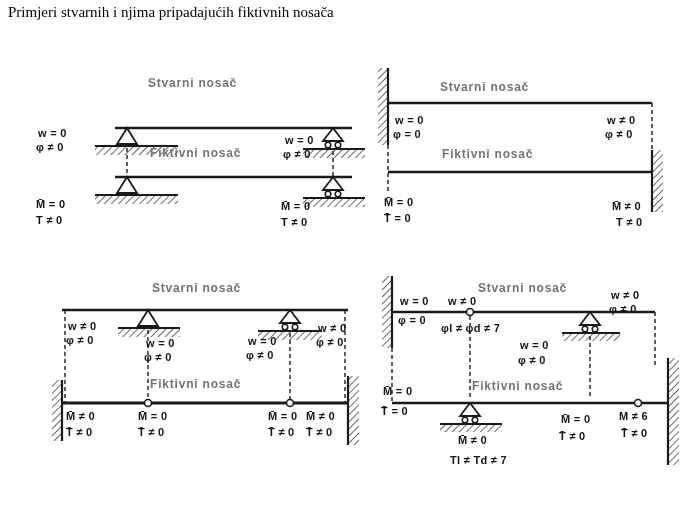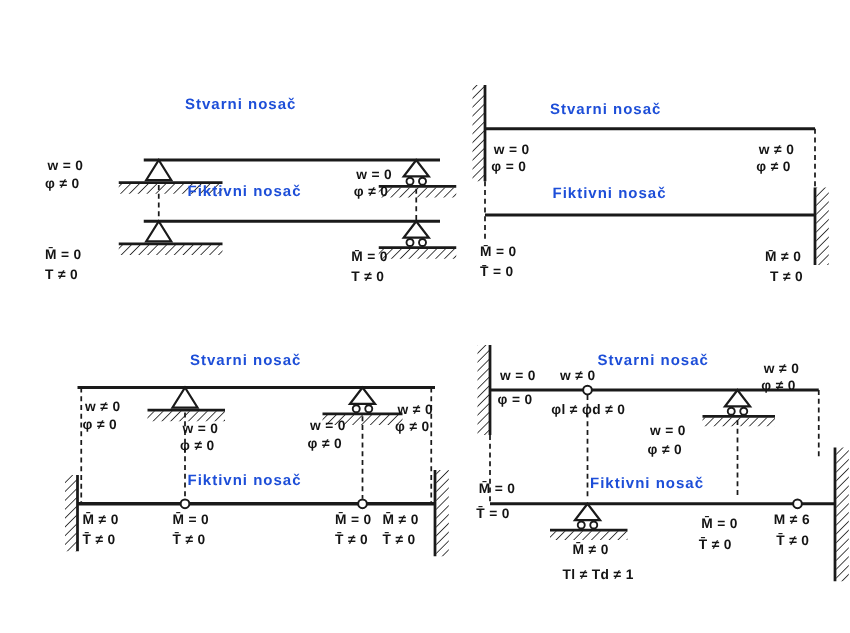--- a/index.html
+++ b/index.html
@@ -1,30 +1,31 @@
 <!DOCTYPE html>
 <html><head>
 <meta charset="utf-8">
 <style>
   html,body { margin:0; padding:0; background:#ffffff; }
   #canvas { position:relative; width:680px; height:506px; background:#ffffff; overflow:hidden; }
   .title { position:absolute; left:8px; top:4px; font:15px "Liberation Serif", serif; color:#000; white-space:nowrap; }
-  .hdr { position:absolute; font:bold 12px "Liberation Sans", sans-serif; color:#1d4ed8; letter-spacing:0.8px; white-space:nowrap; }
+  .hdr { position:absolute; font:bold 12px "Liberation Sans", sans-serif; color:#737373; letter-spacing:0.8px; white-space:nowrap; }
   .lbl { position:absolute; font:bold 11px "Liberation Sans", sans-serif; color:#141414; letter-spacing:0.3px; white-space:nowrap; }
   .panel-svg { position:absolute; }
   .st   { stroke:#1a1a1a; fill:none; }
   .dash { stroke:#1a1a1a; fill:none; stroke-dasharray:4 3; stroke-width:1.4; }
   .hinge{ stroke:#1a1a1a; fill:#ffffff; stroke-width:1.6; }
   .hatch{ stroke:none; }
 </style>
 </head>
 <body>
 
 <div id="canvas">
 
+  <div class="title">Primjeri stvarnih i njima pripadajućih fiktivnih nosača</div>
 
   <svg class="panel-svg" style="left:0;top:60px" width="370" height="185" viewBox="0 0 370 185">
     <defs>
       <pattern id="h1" patternUnits="userSpaceOnUse" width="5" height="5" patternTransform="rotate(45)">
         <line x1="0" y1="0" x2="0" y2="5" stroke="#1a1a1a" stroke-width="1.3"></line>
       </pattern>
     </defs>
     <g>
       <line class="st" x1="115" y1="68" x2="352" y2="68" stroke-width="2.5"></line>
     </g>
@@ -214,27 +215,27 @@
     <g>
       <line class="st" x1="293" y1="90" x2="293" y2="197" stroke-width="2.2"></line>
       <rect class="hatch" x="294" y="90" width="10" height="107" fill="url(#h4)"></rect>
     </g>
   </svg>
   <div class="hdr" style="left:478px;top:281px">Stvarni nosač</div>
   <div class="hdr" style="left:472px;top:379px">Fiktivni nosač</div>
   <div class="lbl" style="left:400px;top:295px">w = 0</div>
   <div class="lbl" style="left:398px;top:314px">φ = 0</div>
   <div class="lbl" style="left:448px;top:295px">w ≠ 0</div>
-  <div class="lbl" style="left:441px;top:322px">φl ≠ φd ≠ 0</div>
+  <div class="lbl" style="left:441px;top:322px">φl ≠ φd ≠ 7</div>
   <div class="lbl" style="left:520px;top:339px">w = 0</div>
   <div class="lbl" style="left:518px;top:354px">φ ≠ 0</div>
   <div class="lbl" style="left:611px;top:289px">w ≠ 0</div>
   <div class="lbl" style="left:609px;top:303px">φ ≠ 0</div>
   <div class="lbl" style="left:383px;top:385px">M̄ = 0</div>
   <div class="lbl" style="left:381px;top:405px">T̄ = 0</div>
   <div class="lbl" style="left:458px;top:434px">M̄ ≠ 0</div>
-  <div class="lbl" style="left:450px;top:454px">Tl ≠ Td ≠ 1</div>
+  <div class="lbl" style="left:450px;top:454px">Tl ≠ Td ≠ 7</div>
   <div class="lbl" style="left:561px;top:413px">M̄ = 0</div>
   <div class="lbl" style="left:559px;top:430px">T̄ ≠ 0</div>
   <div class="lbl" style="left:619px;top:410px">M ≠ 6</div>
   <div class="lbl" style="left:621px;top:427px">T̄ ≠ 0</div>
 
 </div>
 
 </body></html>

